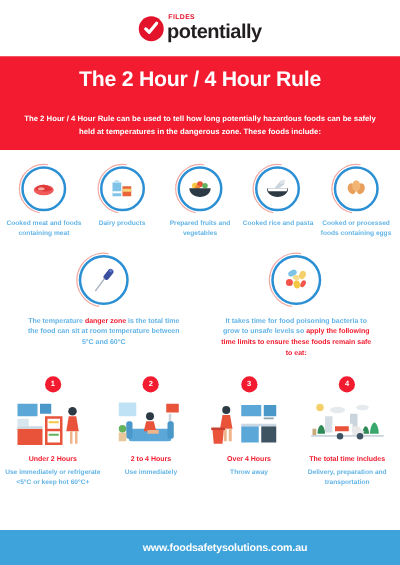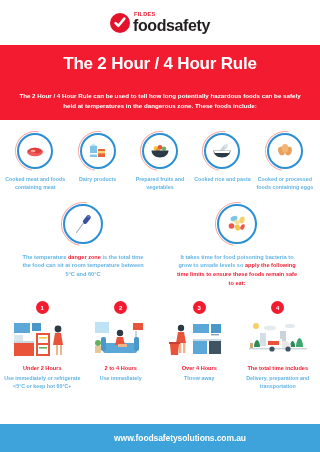--- a/index.html
+++ b/index.html
@@ -65,21 +65,21 @@
 
   <div class="logo-bar">
     <div class="logo">
       <span class="logo-mark">
         <svg width="14" height="14" viewBox="0 0 14 14">
             <path d="M2.6 7.1 L5.4 9.8 L11.3 2.6" stroke="#fff" stroke-width="2.6" fill="none" stroke-linecap="round" stroke-linejoin="round"></path>
           </svg>
       </span>
       <span class="logo-text">
         <span class="logo-fildes">FILDES</span>
-        <span class="logo-name">foodsafety</span>
+        <span class="logo-name">potentially</span>
       </span>
     </div>
   </div>
 
   <div class="hero">
     <div class="hero-title">The 2 Hour / 4 Hour Rule</div>
     <div class="hero-sub">The 2 Hour / 4 Hour Rule can be used to tell how long potentially hazardous foods can be safely held at temperatures in the dangerous zone. These foods include:</div>
   </div>
 
   <div class="foods">

